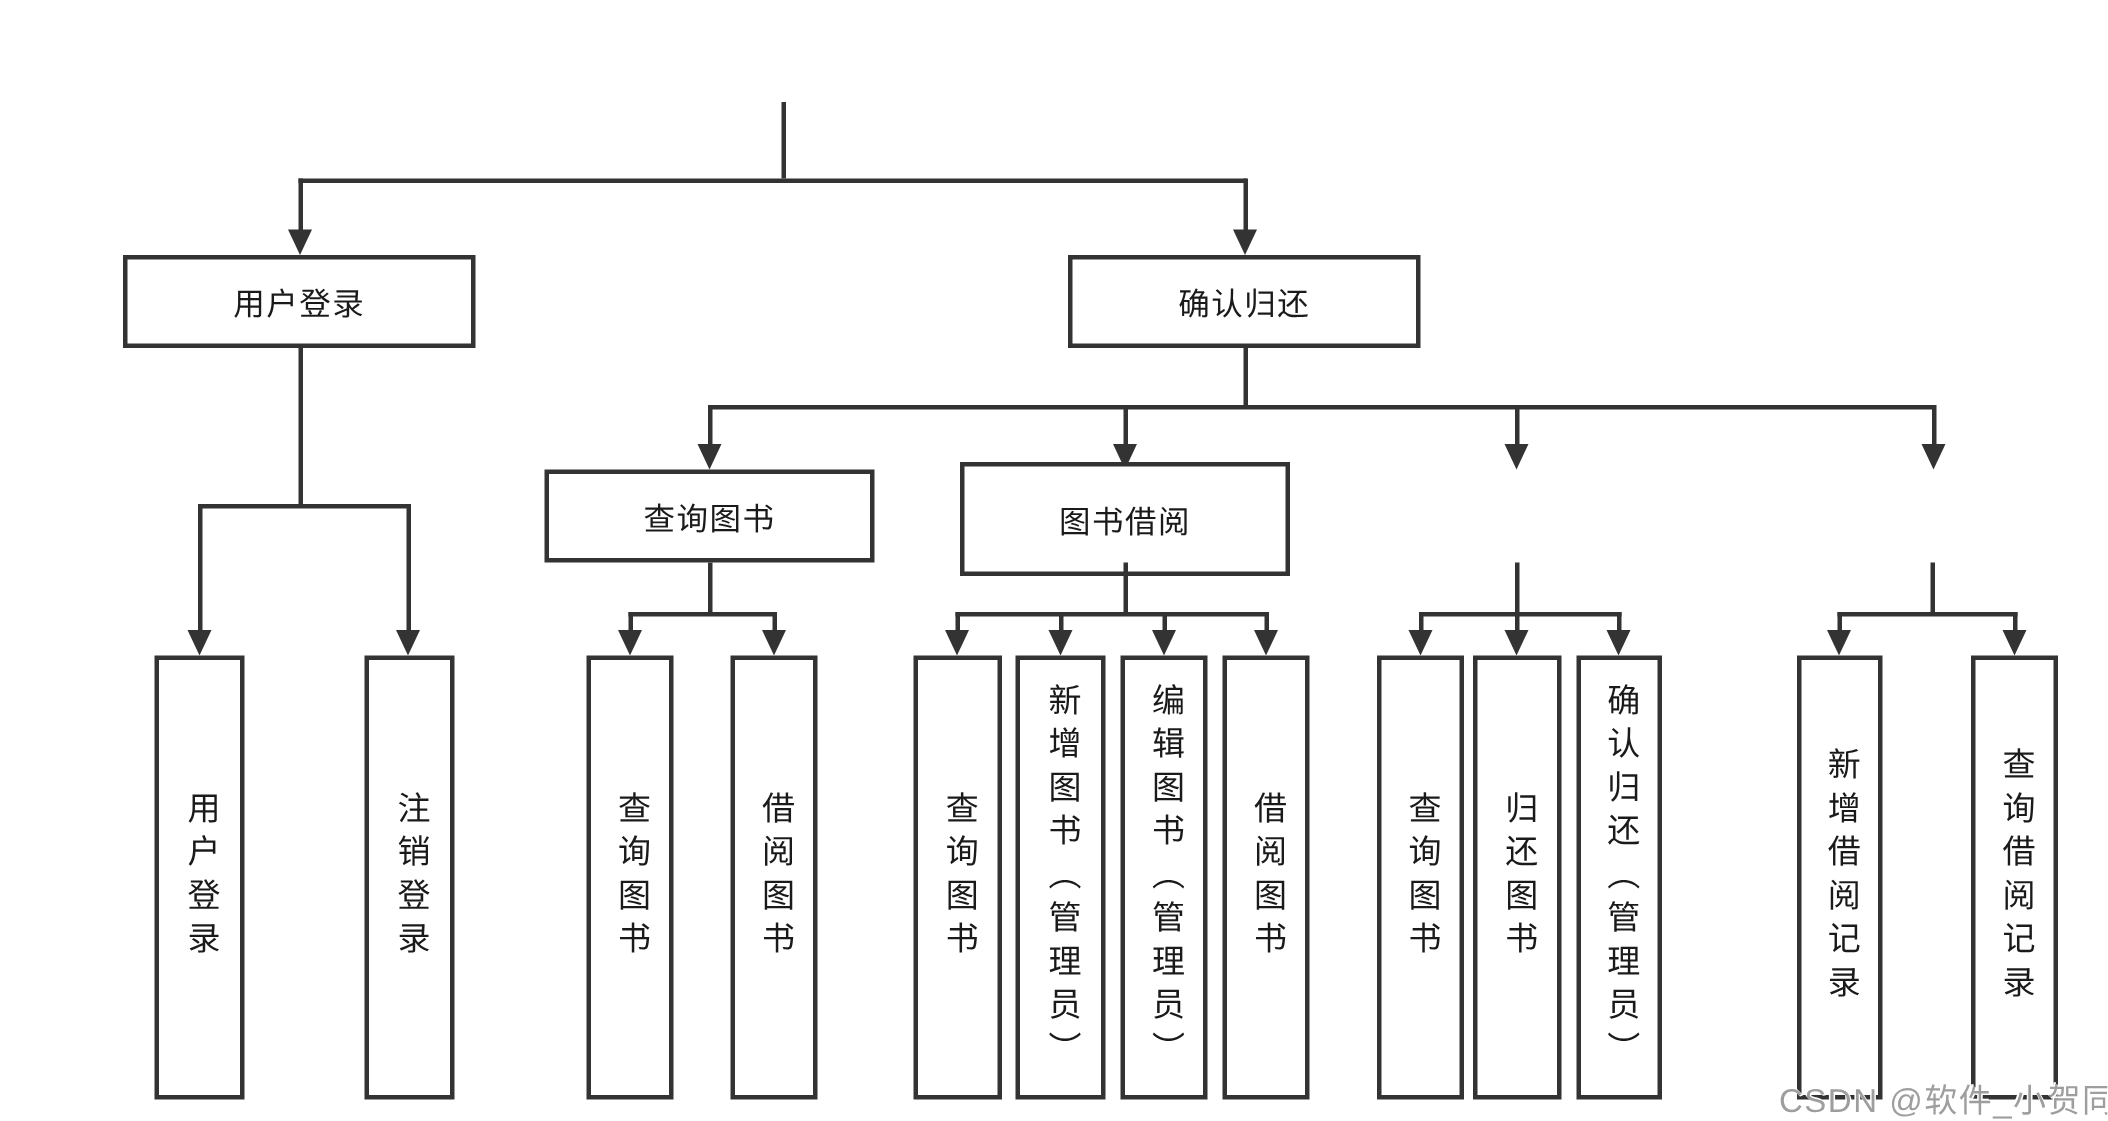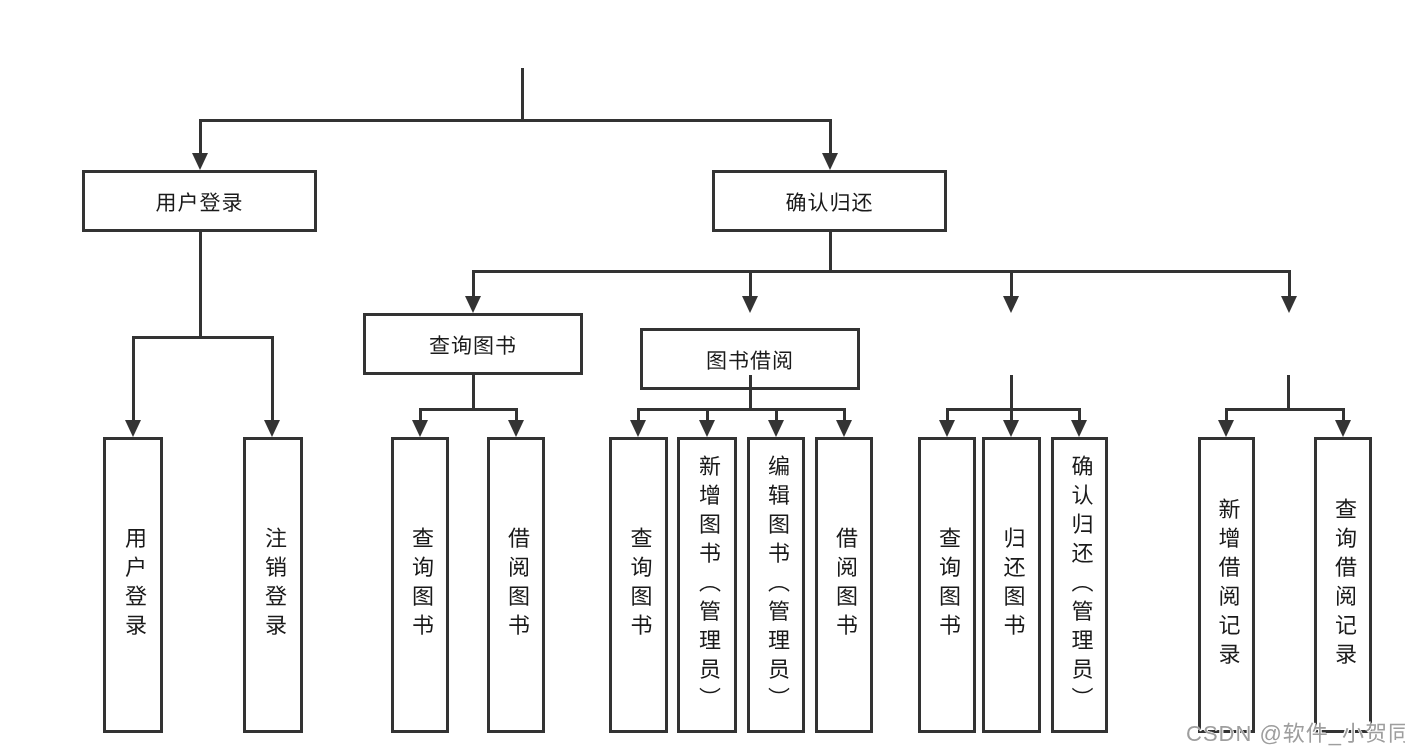--- a/index.html
+++ b/index.html
@@ -88,21 +88,21 @@
   <div class="line vline" style="left:749px;top:270px;height:28px"></div>
   <div class="arrow" style="left:742px;top:296px"></div>
   <div class="line vline" style="left:1010px;top:270px;height:28px"></div>
   <div class="arrow" style="left:1003px;top:296px"></div>
   <div class="line vline" style="left:1288px;top:270px;height:28px"></div>
   <div class="arrow" style="left:1281px;top:296px"></div>
 
   <div class="node" style="left:363px;top:313px;width:220px;height:62px">
     <span>查询图书</span>
   </div>
-  <div class="node" style="left:640px;top:328px;width:220px;height:62px">
+  <div class="node" style="left:640px;top:308px;width:220px;height:76px">
     <span>图书借阅</span>
   </div>
 
   <div class="line vline" style="left:472px;top:375px;height:33px"></div>
   <div class="line hline" style="left:419px;top:408px;width:99px"></div>
   <div class="line vline" style="left:419px;top:408px;height:14px"></div>
   <div class="arrow" style="left:412px;top:420px"></div>
   <div class="line vline" style="left:515px;top:408px;height:14px"></div>
   <div class="arrow" style="left:508px;top:420px"></div>
 

